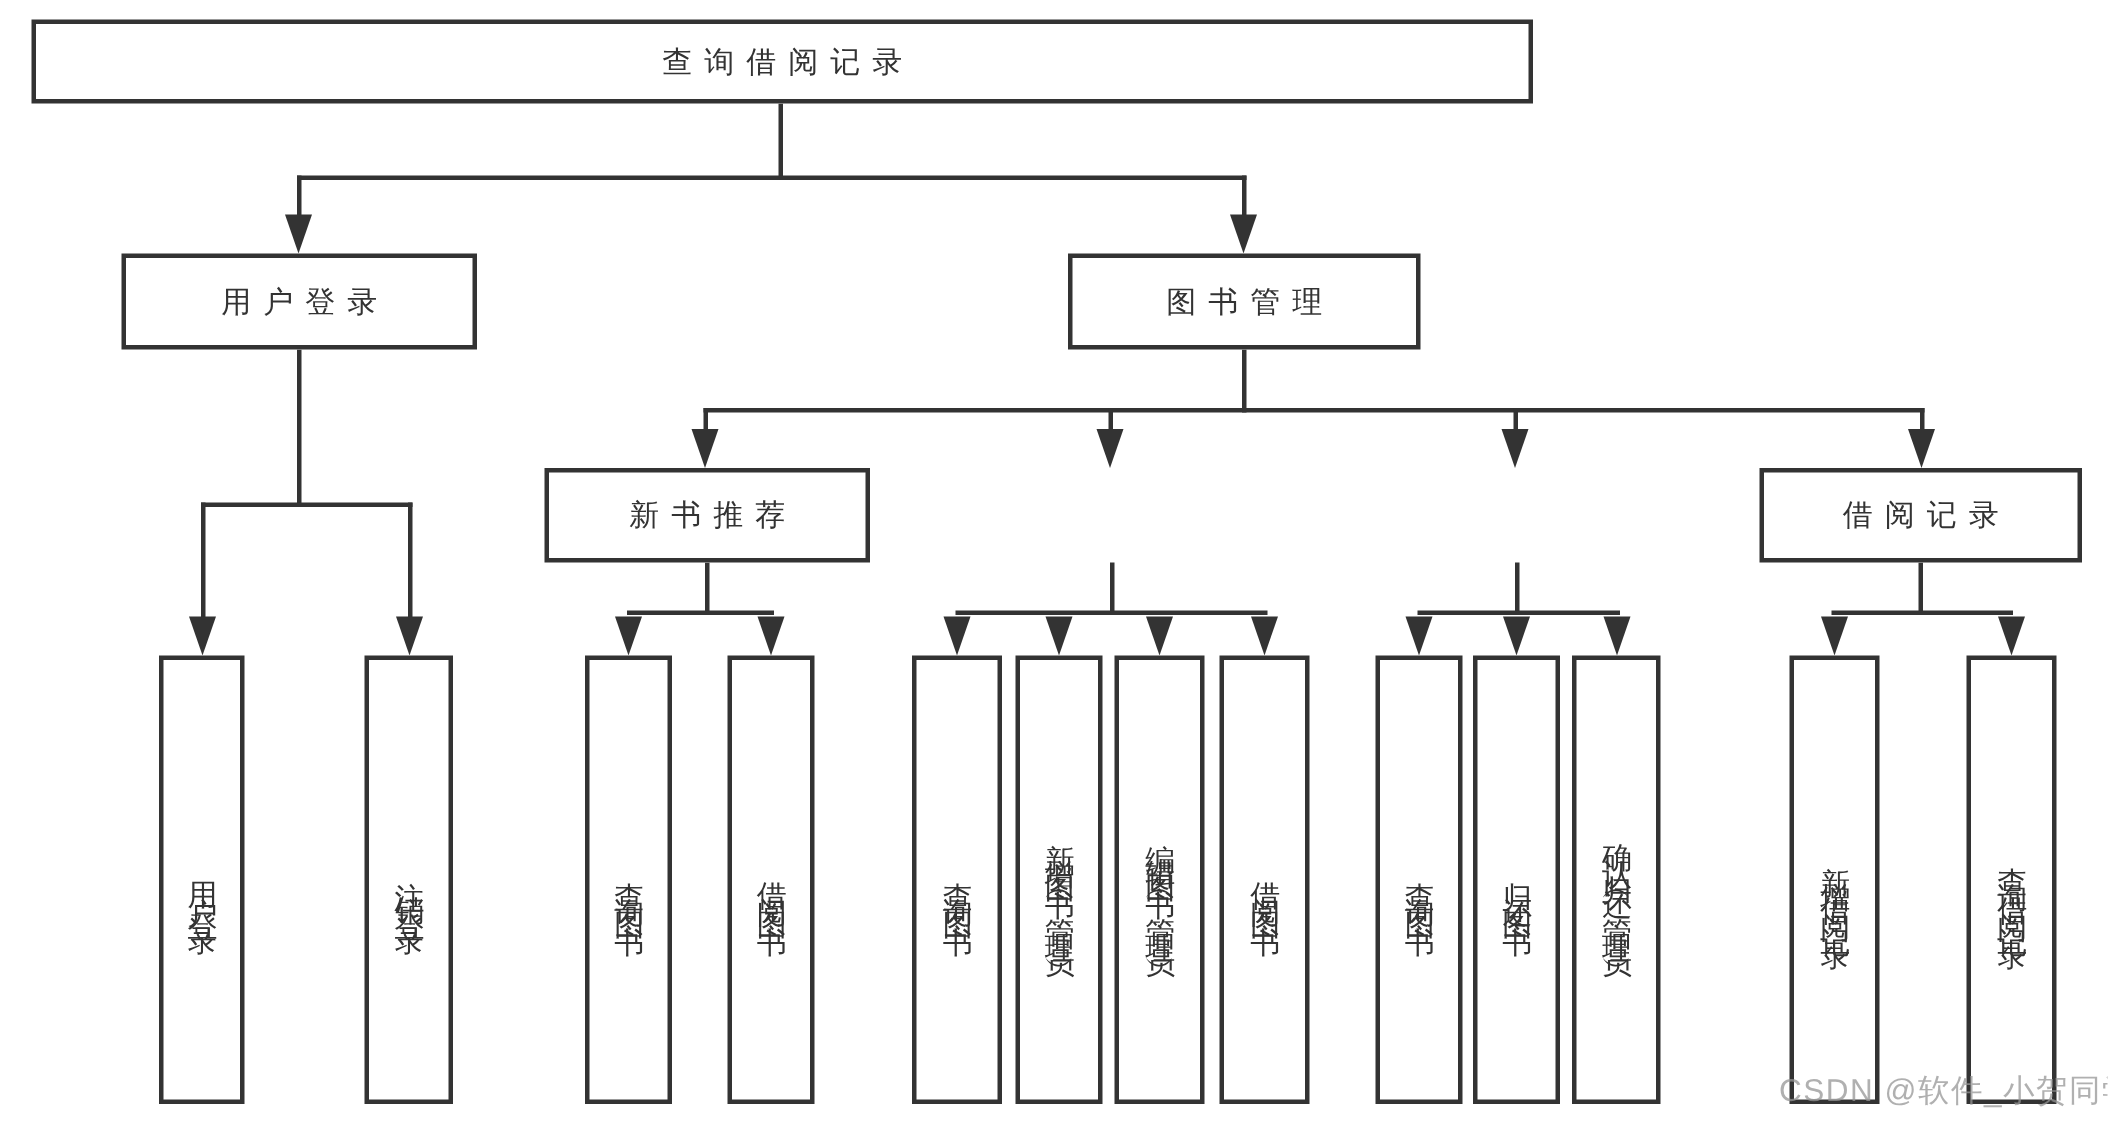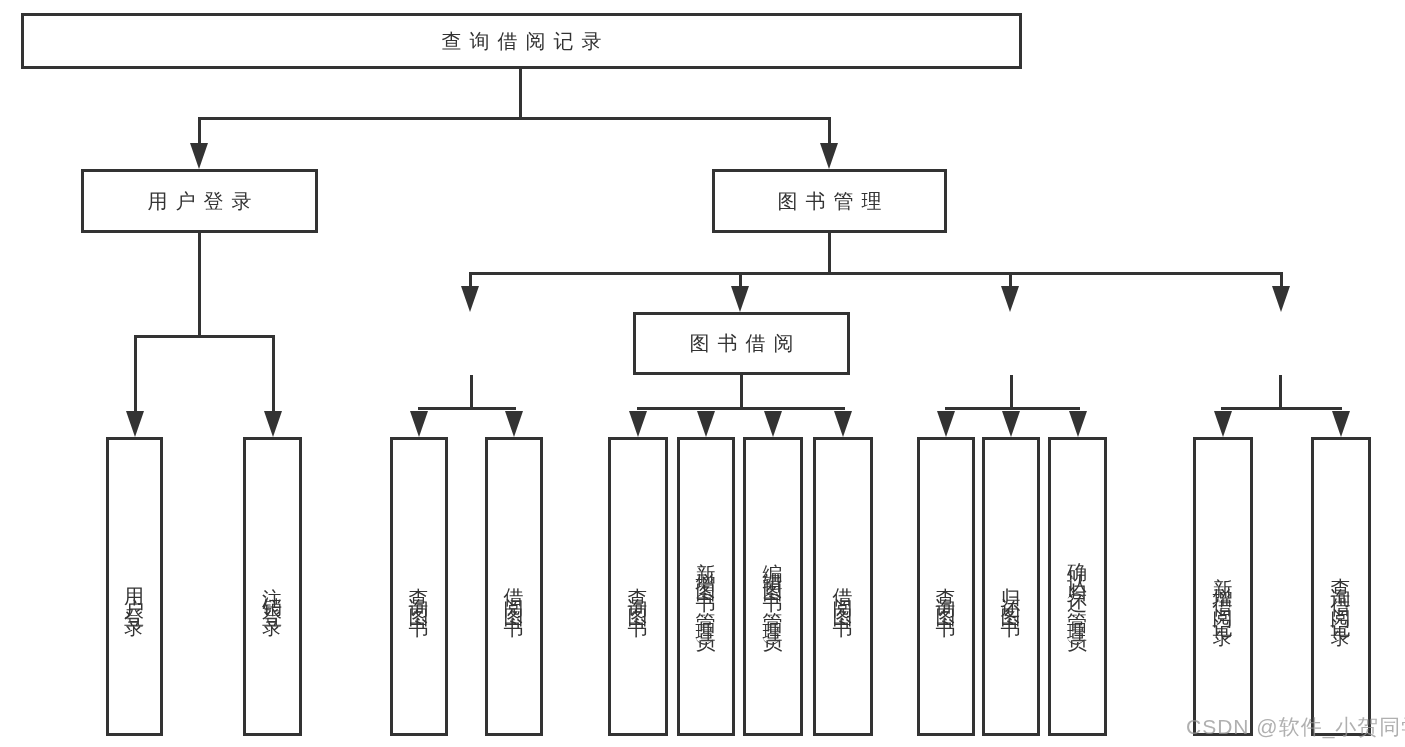--- a/index.html
+++ b/index.html
@@ -72,22 +72,25 @@
   <i class="hl" style="left:469px;top:272px;width:814px;"></i>
   <i class="vl" style="left:469px;top:272px;height:16px;"></i>
   <i class="vl" style="left:739px;top:272px;height:16px;"></i>
   <i class="vl" style="left:1009px;top:272px;height:16px;"></i>
   <i class="vl" style="left:1280px;top:272px;height:16px;"></i>
   <i class="ar" style="left:461px;top:286px;"></i>
   <i class="ar" style="left:731px;top:286px;"></i>
   <i class="ar" style="left:1001px;top:286px;"></i>
   <i class="ar" style="left:1272px;top:286px;"></i>
 
-  <div class="hbox" style="left:633px;top:312px;width:217px;height:63px;">
-    <span>图书借阅</span>
+  <div class="hbox" style="left:363px;top:312px;width:217px;height:63px;">
+    <span>新书推荐</span>
+  </div>
+  <div class="hbox" style="left:1173px;top:312px;width:215px;height:63px;">
+    <span>借阅记录</span>
   </div>
 
   <i class="vl" style="left:470px;top:375px;height:35px;"></i>
   <i class="hl" style="left:418px;top:407px;width:98px;"></i>
   <i class="ar" style="left:410px;top:411px;"></i>
   <i class="ar" style="left:505px;top:411px;"></i>
 
   <i class="vl" style="left:740px;top:375px;height:35px;"></i>
   <i class="hl" style="left:637px;top:407px;width:208px;"></i>
   <i class="ar" style="left:629px;top:411px;"></i>

